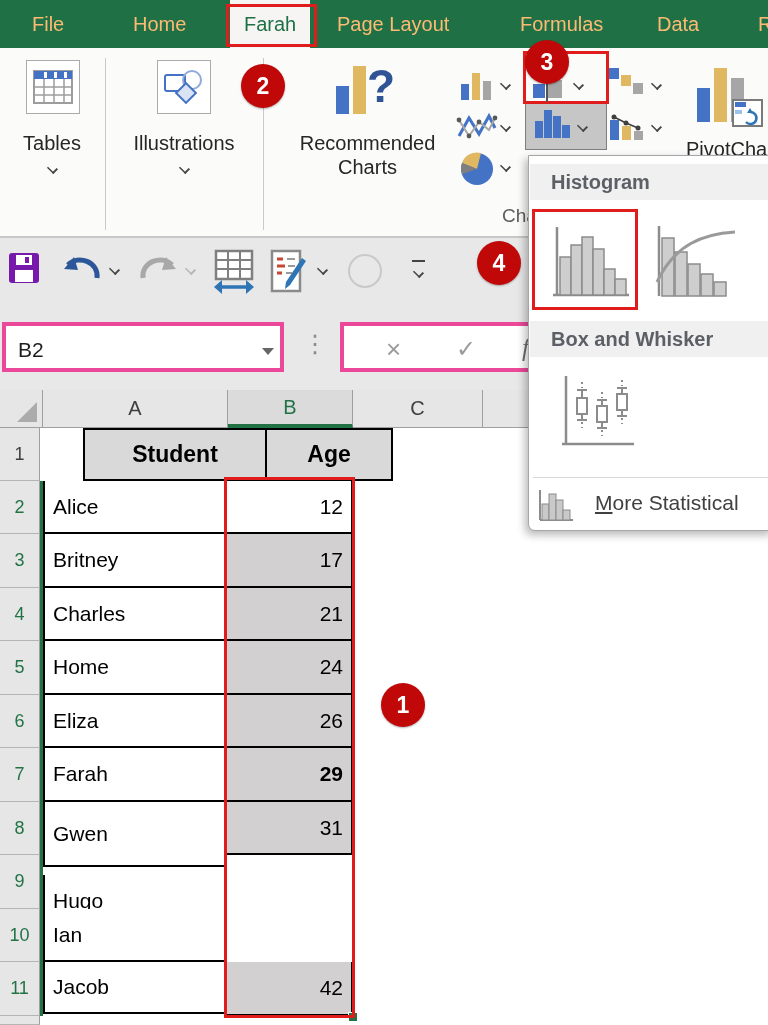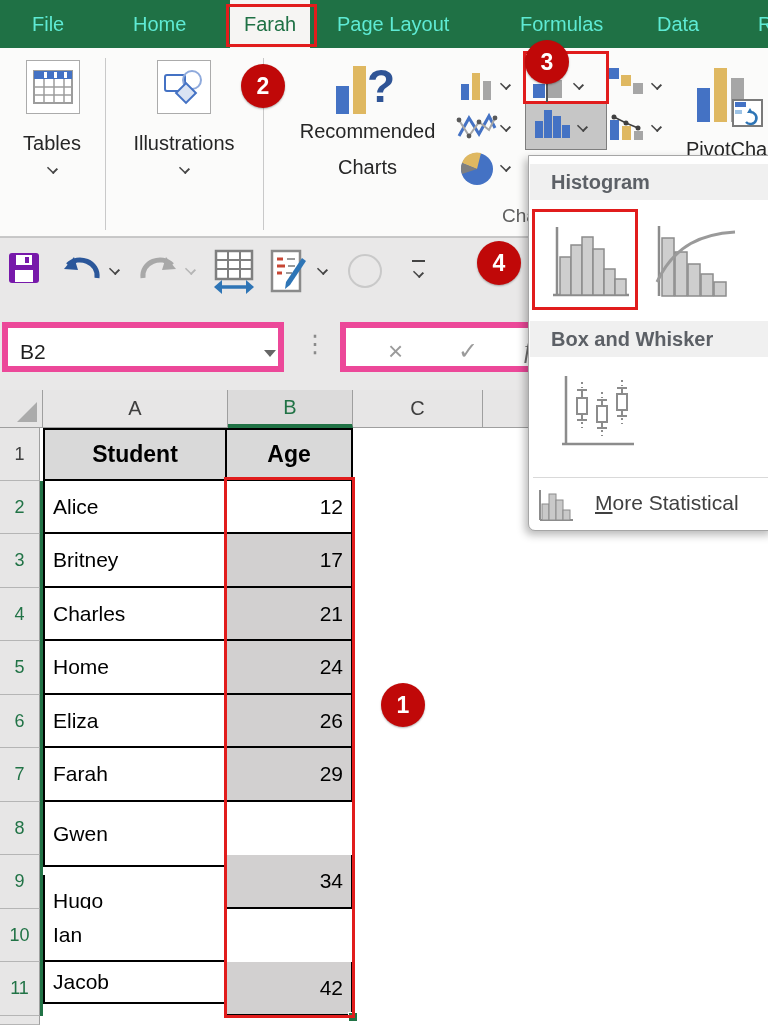--- a/index.html
+++ b/index.html
@@ -6,59 +6,59 @@
   html,body { background:#fff; }
   #stage {
     position:relative; width:768px; height:1025px; overflow:hidden;
     font-family:"Liberation Sans", sans-serif; background:#ffffff;
   }
   .abs { position:absolute; }
 
   
   #tabbar { left:0; top:0; width:768px; height:48px; background:#1f7145; z-index:5; }
   .tab { position:absolute; top:0; height:48px; display:flex; align-items:center;
-         color:#5eead4; font-size:20px; white-space:nowrap; }
+         color:#fdba74; font-size:20px; white-space:nowrap; }
   .tab.selected { background:#f6f5f3; color:#1f7145; padding:0 14px; }
 
   
   #ribbon { left:0; top:48px; width:768px; height:189px; background:#fbfbfa;
             border-bottom:1px solid #c9c9c9; z-index:4; }
   .rib-sep { position:absolute; top:10px; width:1px; height:172px; background:#c9c9c9; }
   .bigbtn-label { position:absolute; font-size:20px; color:#262626; text-align:center; white-space:nowrap; }
   .iconbox { position:absolute; background:#fff; border:1px solid #ababab;
              display:flex; align-items:center; justify-content:center; }
   .chev { position:absolute; width:9px; height:9px; border-right:2px solid #444;
           border-bottom:2px solid #444; transform:rotate(45deg) scaleY(.75); }
   .chev.gray { border-color:#b5b5b5; }
   .grp-label { position:absolute; font-size:19px; color:#5f5f5f; }
   .histo-btn { position:absolute; background:#c6c6c6; border:1px solid #7e7e7e;
                display:flex; align-items:center; padding-left:8px; }
 
   
   #qat { left:0; top:237px; width:768px; height:73px; background:#e9e8e8; border-top:1px solid #c6c6c6; }
   #fbar { left:0; top:310px; width:768px; height:80px; background:#e9e8e8; }
-  .whitebox { position:absolute; background:#fff; border:6px solid #ec4899; }
+  .whitebox { position:absolute; background:#fff; border:4px solid #ec4899; }
   .fsym { position:absolute; color:#9b9b9b; font-size:24px; }
   .qat-circle { position:absolute; width:34px; height:34px; border:2px solid #c9c9c9; border-radius:50%; }
 
   
   #sheet { left:0; top:390px; width:768px; height:635px; background:#fff; }
   .colhead { position:absolute; top:0; height:38px; background:#e7e6e6;
              border-right:1px solid #9f9f9f; border-bottom:1px solid #9f9f9f;
              color:#3f3f3f; font-size:20px; display:flex; align-items:center; justify-content:center; }
   .rowhead { position:absolute; left:0; width:40px; background:#e7e6e6;
              border-right:1px solid #9f9f9f; border-bottom:1px solid #b5b5b5;
              color:#217346; font-size:18px; display:flex; align-items:center; justify-content:center; }
   .cellA { position:absolute; left:43px; width:184px; background:#fff; border-left:2px solid #000;
            border-right:2px solid #000; border-bottom:2px solid #000; font-size:21px; color:#000;
            display:flex; align-items:center; padding-left:8px; }
   .cellB { position:absolute; left:227px; width:126px; background:#d2d0d0; border-right:2px solid #000;
            border-bottom:2px solid #000; font-size:21px; color:#000;
            display:flex; align-items:center; justify-content:flex-end; padding-right:8px; }
-  .hdrcell { background:#d9d9d9 !important; font-weight:bold; font-size:23px; justify-content:center; padding:0 !important; }
+  .hdrcell { background:#d9d9d9 !important; font-weight:bold; font-size:23px; justify-content:center; padding:0 !important;margin-left:40px; }
 
   
   #panel { left:528px; top:155px; width:246px; height:376px; background:#fff;
            border:1px solid #a6a6a6; border-bottom-left-radius:7px;
            box-shadow:-3px 4px 8px rgba(0,0,0,.28); z-index:50; }
   .panel-head { position:absolute; left:1px; width:244px; height:36px; background:#f0f0f0;
                 color:#5c6066; font-weight:bold; font-size:20px; display:flex; align-items:center; padding-left:21px; }
   .more-txt { position:absolute; font-size:21px; color:#404040; white-space:nowrap; }
 
   
@@ -114,21 +114,21 @@
     </div>
 
     <div>
       <div class="abs" style="left:330px; top:8px;">
         <svg width="66" height="66" viewBox="0 0 66 66">
           <rect x="6" y="30" width="13" height="28" fill="#4472c4"></rect>
           <rect x="23" y="10" width="13" height="48" fill="#dfb861"></rect>
           <text x="37" y="46" font-size="46" font-weight="bold" fill="#2f5496" font-family="Liberation Sans, sans-serif">?</text>
         </svg>
       </div>
-      <div class="bigbtn-label" style="left:285px; top:72px; width:165px;">Recommended</div>
+      <div class="bigbtn-label" style="left:285px; top:84px; width:165px;">Recommended</div>
       <div class="bigbtn-label" style="left:285px; top:108px; width:165px;">Charts</div>
     </div>
 
     <div>
       <div class="abs" style="left:460px; top:22px;">
         <svg width="34" height="32" viewBox="0 0 34 32">
           <rect x="1" y="14" width="8" height="16" fill="#4472c4"></rect>
           <rect x="12" y="3" width="8" height="27" fill="#dfb861"></rect>
           <rect x="23" y="11" width="8" height="19" fill="#a6a6a6"></rect>
         </svg>
@@ -319,26 +319,26 @@
     <div class="cellB" style="top:91px;  height:53px; background:#fff;">12</div>
     <div class="cellA" style="top:144px; height:54px;">Britney</div>
     <div class="cellB" style="top:144px; height:54px;">17</div>
     <div class="cellA" style="top:198px; height:53px;">Charles</div>
     <div class="cellB" style="top:198px; height:53px;">21</div>
     <div class="cellA" style="top:251px; height:54px;">Home</div>
     <div class="cellB" style="top:251px; height:54px;">24</div>
     <div class="cellA" style="top:305px; height:53px;">Eliza</div>
     <div class="cellB" style="top:305px; height:53px;">26</div>
     <div class="cellA" style="top:358px; height:54px;">Farah</div>
-    <div class="cellB" style="top:358px; height:54px;">29</div>
+    <div class="cellB" style="top:358px; height:54px;font-weight:bold;">29</div>
     <div class="cellA" style="top:412px; height:65px;">Gwen</div>
+    <div class="cellB" style="top:412px; height:53px;">31</div>
     <div class="cellA" style="top:485px; height:54px;">Hugo</div>
-    <div class="cellB" style="top:465px; height:54px;">34</div>
     <div class="cellA" style="top:519px; height:53px;">Ian</div>
-    <div class="cellA" style="top:572px; height:42px;">Jacob</div>
+    <div class="cellA" style="top:572px; height:52px;">Jacob</div>
     <div class="cellB" style="top:572px; height:54px;">42</div>
 
     <div class="abs" style="left:348px; top:622px; width:10px; height:10px; background:#217346; border:1px solid #fff;"></div>
   </div>
 
   <div class="abs" id="panel">
     <div class="panel-head" style="top:8px;">Histogram</div>
 
     <div class="abs" style="left:17px; top:62px; width:90px; height:90px; display:flex; align-items:center; justify-content:center;">
       <svg width="80" height="80" viewBox="0 0 80 80">

